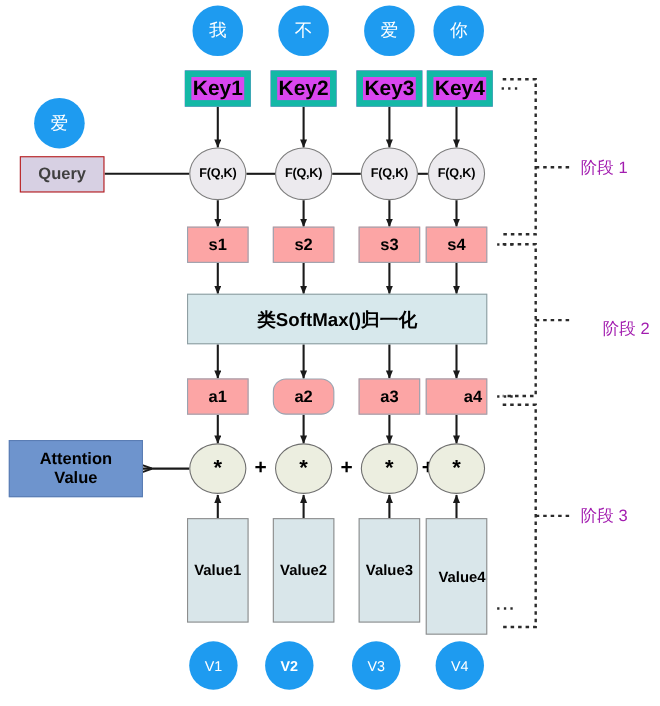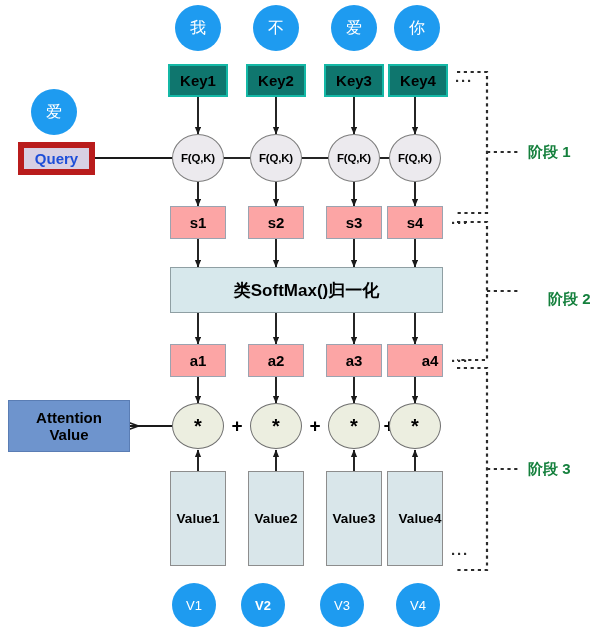--- a/index.html
+++ b/index.html
@@ -40,30 +40,30 @@
     background: #1e9bf0;
     color: #ffffff;
     font-size: 16px;
     font-weight: normal;
   }
   .token.vtoken {
     font-size: 13px;
   }
   
   .keybox {
-    background: #0f766e;
-    border: 2px solid #14b8a6;
-    color: #000000;
-    font-size: 15px;
+    background: #d946ef;
+    border: 6px solid #14b8a6;
+    color: #000000;
+    font-size: 19px;
   }
   
   .querybox {
     background: #d7d0e3;
-    border: 6px solid #b91c1c;
-    color: #1d4ed8;
+    border: 1px solid #b91c1c;
+    color: #404040;
     font-size: 15px;
   }
   
   .fqk {
     background: #eceaee;
     border: 1px solid #7d7d7d;
     border-radius: 50%;
     color: #000000;
     font-size: 11.5px;
     letter-spacing: -0.2px;
@@ -108,23 +108,23 @@
   }
   
   .valuebox {
     background: #d9e6ea;
     border: 1px solid #8d8d8d;
     color: #000000;
     font-size: 13.5px;
   }
   
   .stage {
-    color: #15803d;
-    font-size: 15px;
-    font-weight: bold;
+    color: #a21caf;
+    font-size: 15px;
+    font-weight: normal;
     justify-content: flex-start;
   }
   
   .dots {
     color: #2b2b2b;
     font-size: 15px;
     font-weight: bold;
     letter-spacing: 1px;
   }
 </style>
@@ -217,42 +217,42 @@
 
   <div class="node sbox" style="left:170px; top:206px; width:56px; height:33px;">s1</div>
   <div class="node sbox" style="left:248px; top:206px; width:56px; height:33px;">s2</div>
   <div class="node sbox" style="left:326px; top:206px; width:56px; height:33px;">s3</div>
   <div class="node sbox" style="left:387px; top:206px; width:56px; height:33px;">s4</div>
   <div class="node dots" style="left:448px; top:206px; width:24px; height:33px;">···</div>
 
   <div class="node softmax" style="left:170px; top:267px; width:273px; height:46px;text-align:center;">类SoftMax()归一化</div>
 
   <div class="node sbox" style="left:170px; top:344px; width:56px; height:33px;">a1</div>
-  <div class="node sbox" style="left:248px; top:344px; width:56px; height:33px;">a2</div>
+  <div class="node sbox" style="left:248px; top:344px; width:56px; height:33px;border-radius:12px;">a2</div>
   <div class="node sbox" style="left:326px; top:344px; width:56px; height:33px;">a3</div>
   <div class="node sbox" style="left:387px; top:344px; width:56px; height:33px;padding-left:30px;">a4</div>
   <div class="node dots" style="left:448px; top:344px; width:24px; height:33px;">···</div>
 
   <div class="node attnbox" style="left:8px; top:400px; width:122px; height:52px;">
     <span>Attention</span>
     <span>Value</span>
   </div>
 
   <div class="node mul" style="left:172px; top:403px; width:52px; height:46px;">*</div>
   <div class="node plus" style="left:224px; top:403px; width:26px; height:46px;">+</div>
   <div class="node mul" style="left:250px; top:403px; width:52px; height:46px;">*</div>
   <div class="node plus" style="left:302px; top:403px; width:26px; height:46px;">+</div>
   <div class="node mul" style="left:328px; top:403px; width:52px; height:46px;">*</div>
   <div class="node plus" style="left:377px; top:403px; width:24px; height:46px;">+</div>
   <div class="node mul" style="left:389px; top:403px; width:52px; height:46px;">*</div>
 
   <div class="node valuebox" style="left:170px; top:471px; width:56px; height:95px;">Value1</div>
   <div class="node valuebox" style="left:248px; top:471px; width:56px; height:95px;">Value2</div>
   <div class="node valuebox" style="left:326px; top:471px; width:56px; height:95px;">Value3</div>
-  <div class="node valuebox" style="left:387px; top:471px; width:56px; height:95px;padding-left:10px;">Value4</div>
+  <div class="node valuebox" style="left:387px; top:471px; width:56px; height:106px;padding-left:10px;">Value4</div>
   <div class="node dots" style="left:448px; top:540px; width:24px; height:26px;">···</div>
 
   <div class="node token vtoken" style="left:172px; top:583px; width:44px; height:44px;">V1</div>
   <div class="node token vtoken" style="left:241px; top:583px; width:44px; height:44px;font-weight:bold;">V2</div>
   <div class="node token vtoken" style="left:320px; top:583px; width:44px; height:44px;">V3</div>
   <div class="node token vtoken" style="left:396px; top:583px; width:44px; height:44px;">V4</div>
 
   <div class="node stage" style="left:528px; top:139px; width:70px; height:26px;">阶段 1</div>
   <div class="node stage" style="left:528px; top:286px; width:70px; height:26px;padding-left:20px;">阶段 2</div>
   <div class="node stage" style="left:528px; top:456px; width:70px; height:26px;">阶段 3</div>

